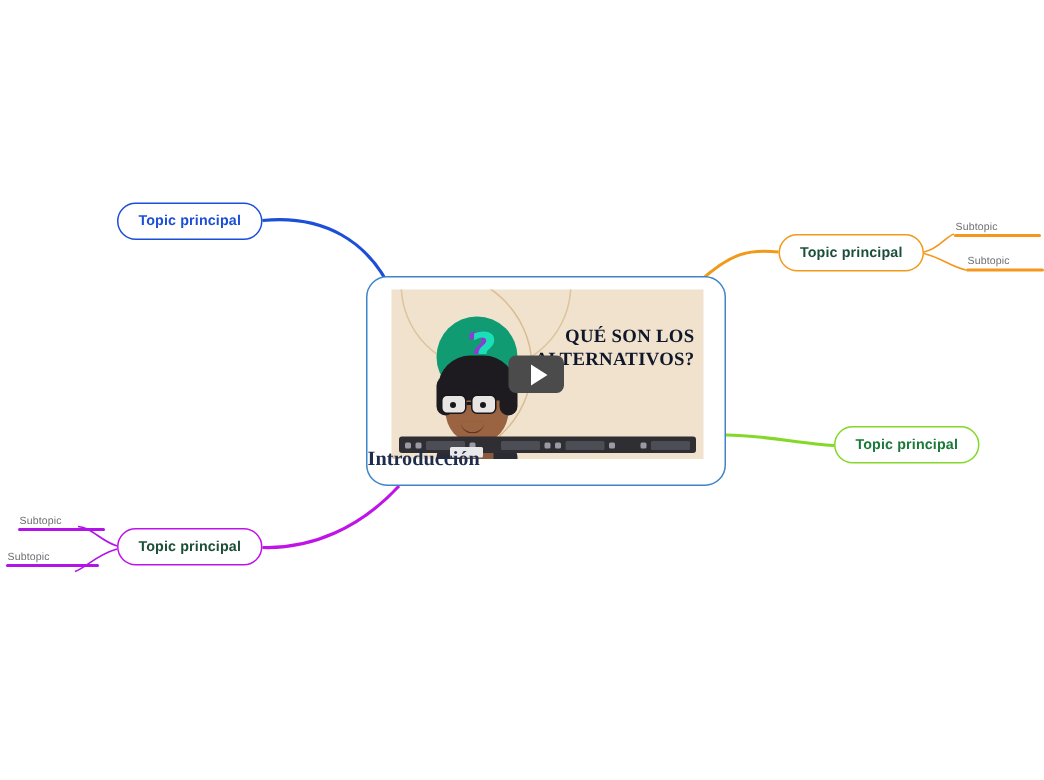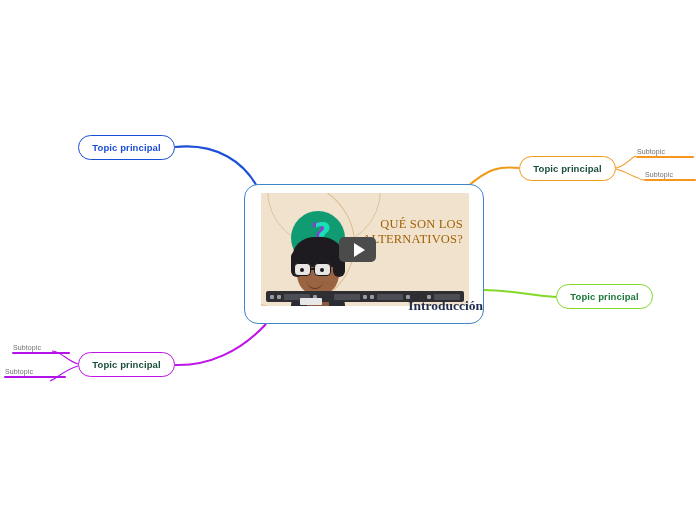--- a/index.html
+++ b/index.html
@@ -202,25 +202,25 @@
     border-radius: 0 0 10px 10px;
   }
 
   .vid-title {
     position: absolute;
     right: 6px;
     top: 24px;
     width: 124px;
     text-align: right;
     font-family: "Liberation Serif", serif;
-    font-weight: 400;
+    font-weight: 700;
     font-size: 12.5px;
     line-height: 1.22;
     letter-spacing: 0.2px;
-    color: #a16207;
+    color: #0f172a;
   }
 
   .play-btn {
     position: absolute;
     left: 78px;
     top: 44px;
     width: 37px;
     height: 25px;
     background: #4b4b4b;
     border-radius: 5px;
@@ -274,21 +274,21 @@
     height: 7px;
     background: #e8e8ea;
     border-radius: 1px;
   }
 
   .card-caption {
     position: absolute;
     left: 0;
     right: 0;
     bottom: 9px;
-    text-align: right;
+    text-align: left;
     font-family: "Liberation Serif", serif;
     font-weight: 700;
     font-size: 13.5px;
     color: #1f2d4d;
   }
 
   
   .pill {
     position: absolute;
     box-sizing: border-box;

